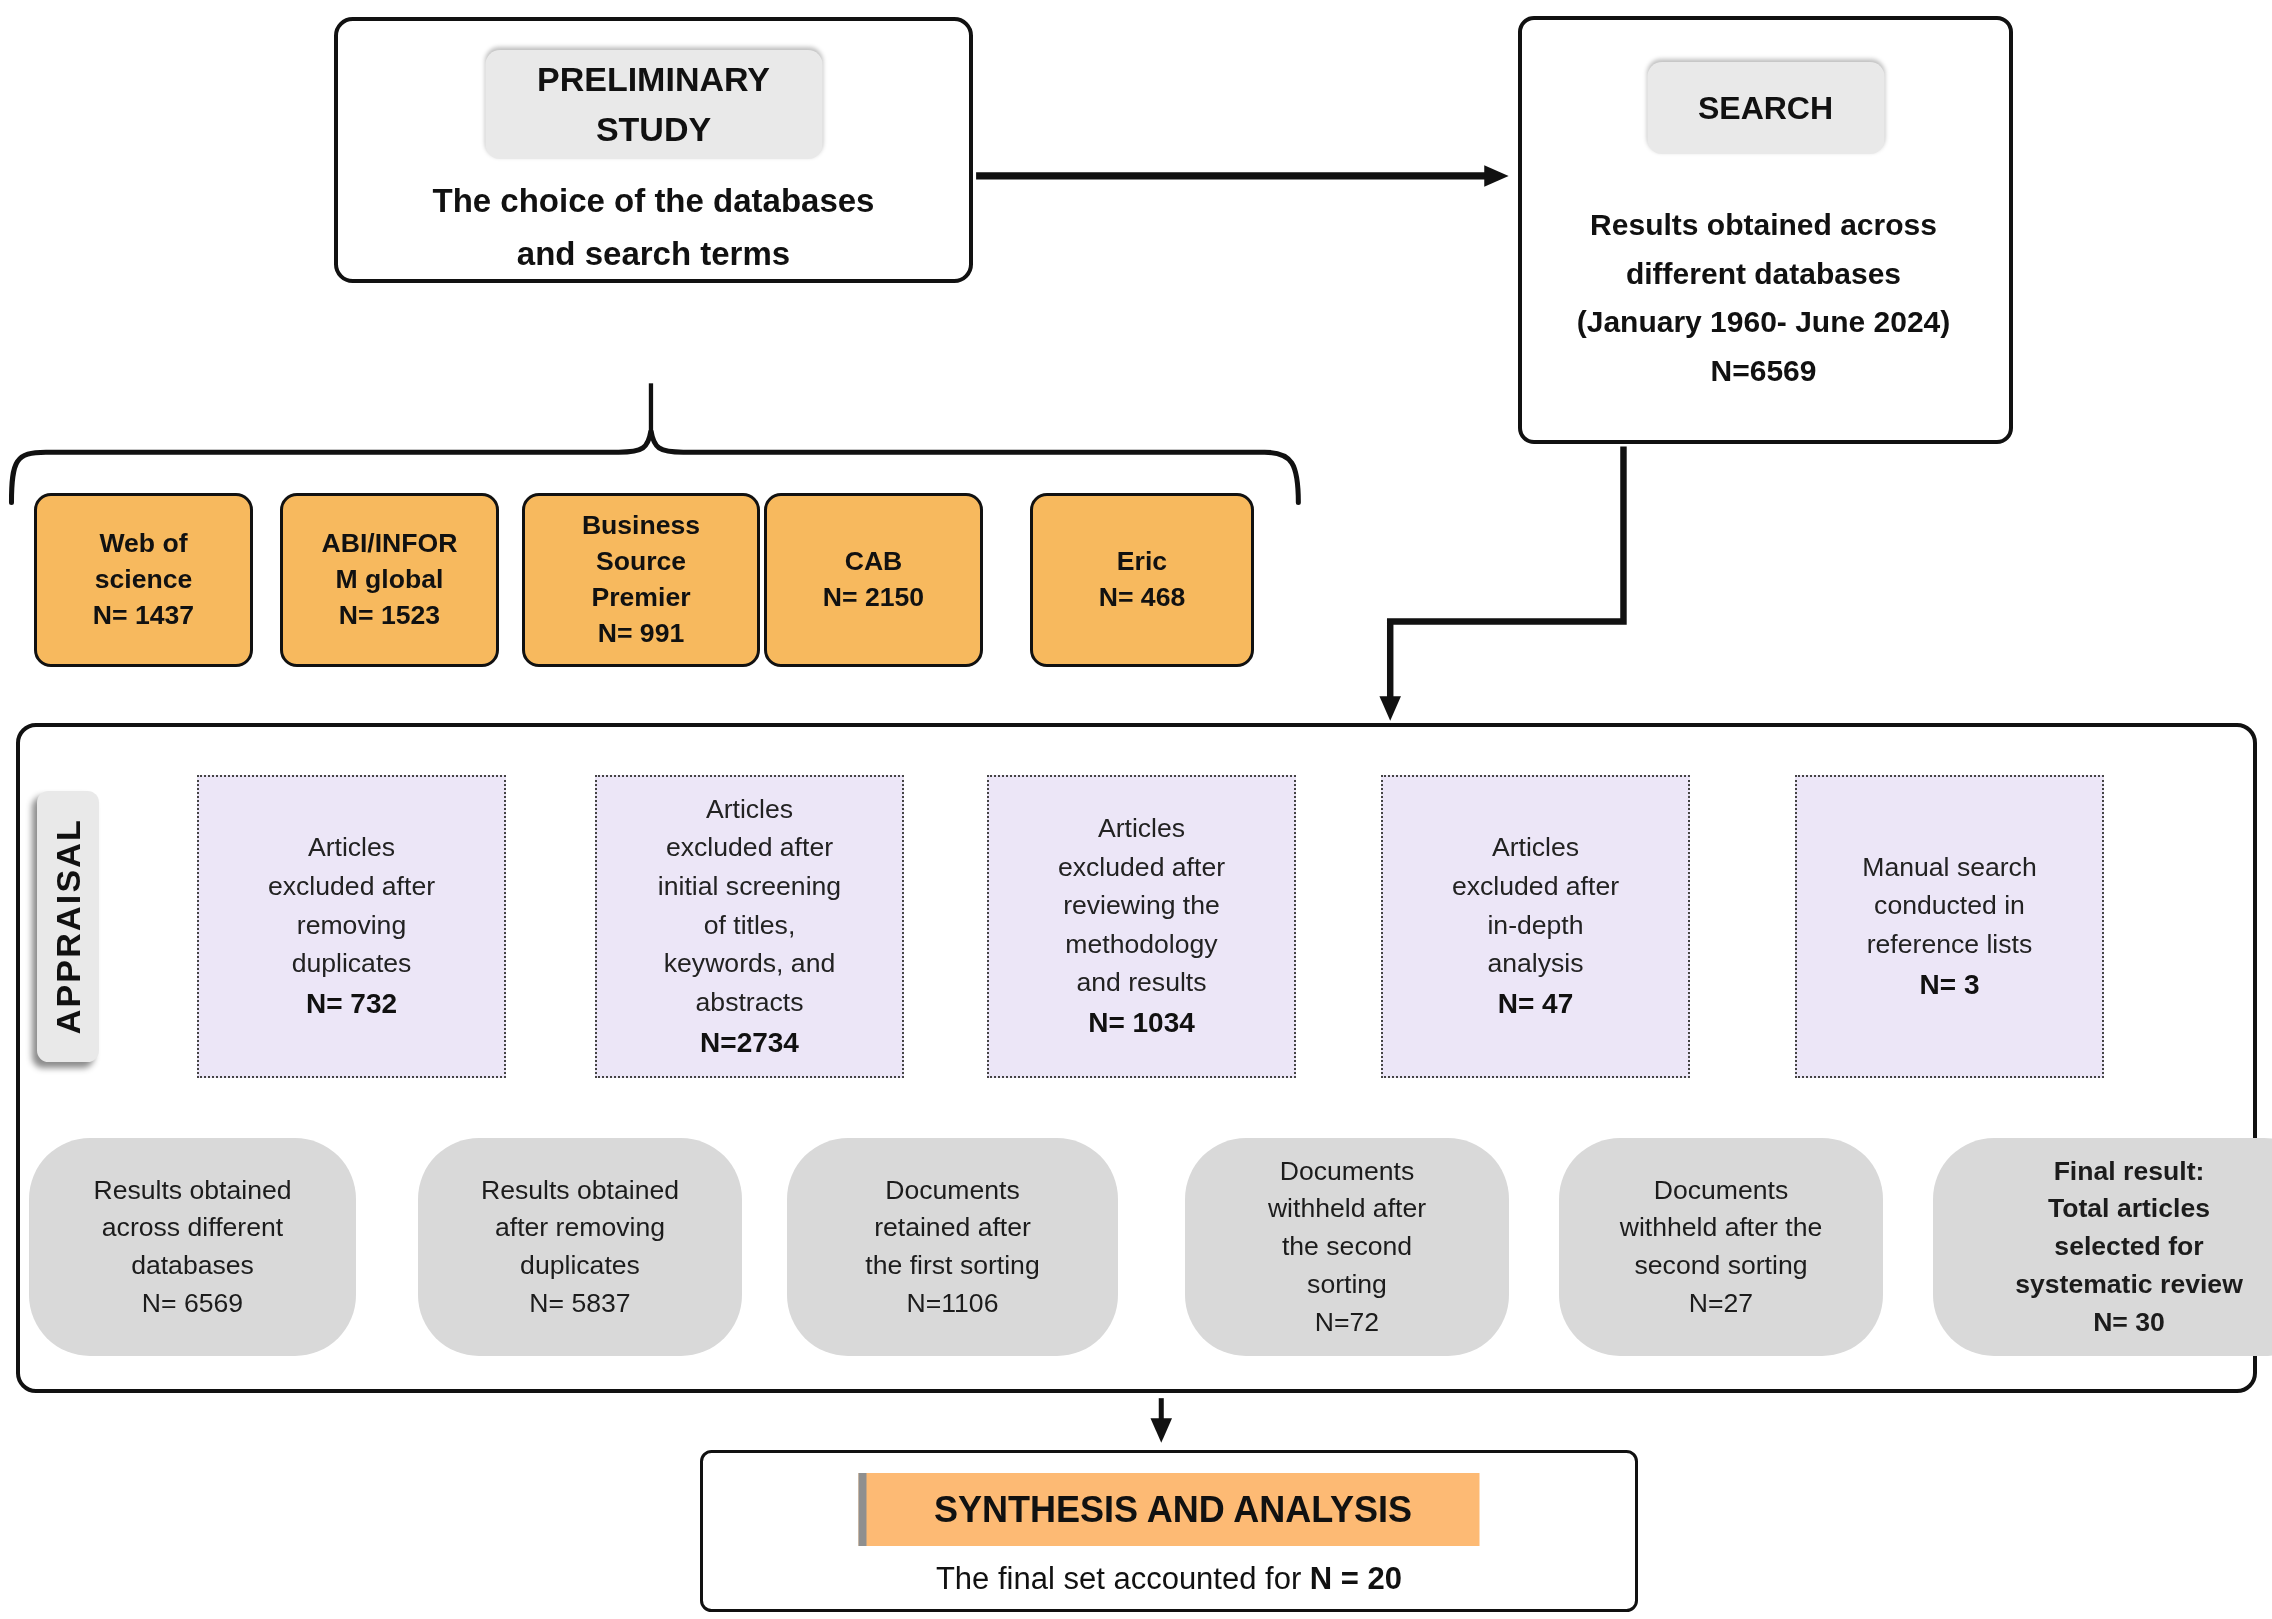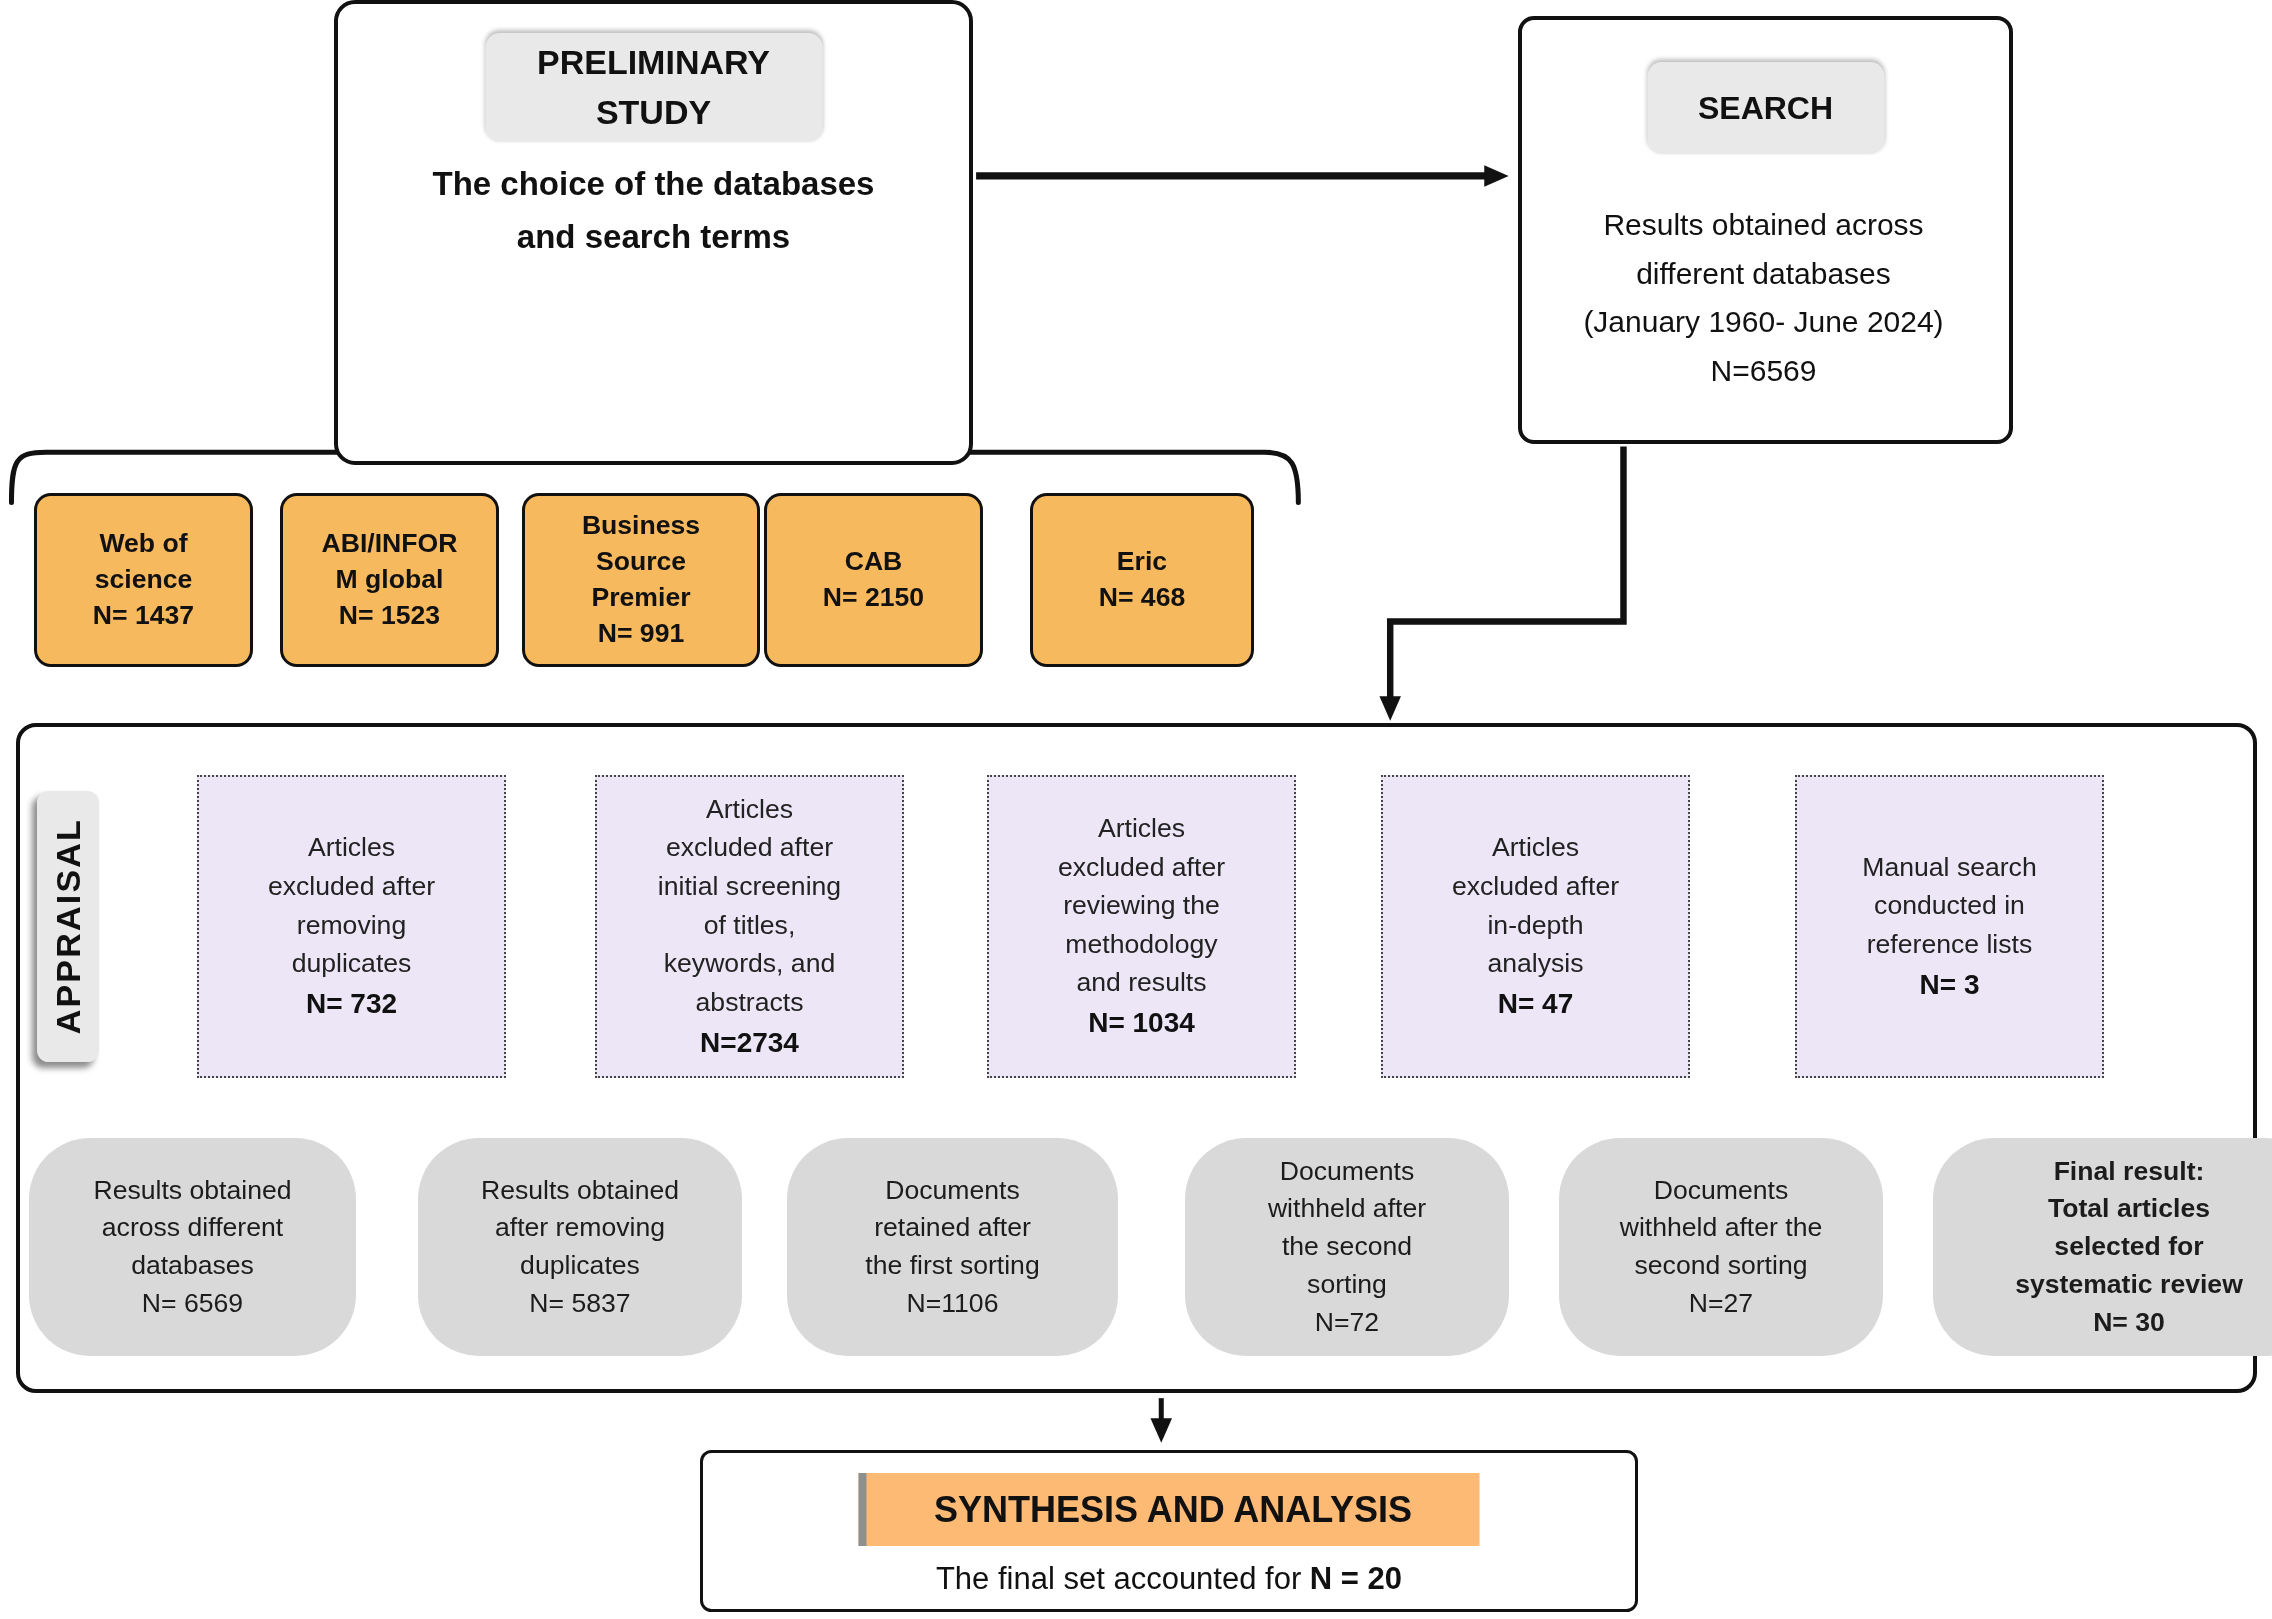--- a/index.html
+++ b/index.html
@@ -11,21 +11,21 @@
 
   
   .big-box{background:#fff;border:4.3px solid #111;border-radius:18.7px;}
   .badge{background:#E9E9E9;border-radius:14.4px;box-shadow:0 -2.9px 4.3px rgba(0,0,0,0.25);
          font-weight:bold;text-align:center;}
   .prelim-badge{left:50%;transform:translateX(-50%);top:29px;width:337px;height:109px;
          font-size:34px;line-height:1.45;display:flex;align-items:center;justify-content:center;}
   .prelim-body{left:0;right:0;top:154px;font-size:33px;font-weight:bold;text-align:center;line-height:1.6;}
   .search-badge{left:50%;transform:translateX(-50%);top:42px;width:237px;height:92px;
          font-size:32px;display:flex;align-items:center;justify-content:center;}
-  .search-body{left:0;right:4px;top:181px;font-size:30px;font-weight:normal;text-align:center;line-height:1.62;}
+  .search-body{left:0;right:4px;top:181px;font-size:30px;font-weight:bold;text-align:center;line-height:1.62;}
 
   
   .db-box{top:493px;height:174px;background:#F7B95E;border:3.6px solid #111;border-radius:17px;
           font-size:26.6px;font-weight:bold;line-height:1.35;}
 
   
   .appraisal{left:16px;top:723px;width:2241px;height:670px;background:#fff;
              border:4.3px solid #111;border-radius:20px;}
   .appraisal-label{left:37px;top:791px;width:62px;height:271px;background:#E9E9E9;border-radius:11.5px;
              box-shadow:-5px 5.7px 6.5px rgba(0,0,0,0.45);}
@@ -84,21 +84,21 @@
 
     <line x1="2104" y1="1732" x2="2150" y2="1732" stroke="#111" stroke-width="7" marker-end="url(#ah)"></line>
     <line x1="2137" y1="1735" x2="2137" y2="1524" stroke="#111" stroke-width="7" marker-end="url(#ah)"></line>
 
     <line x1="2650" y1="1503" x2="2650" y2="1700" stroke="#111" stroke-width="7" marker-end="url(#ah)"></line>
     <line x1="2625" y1="1732" x2="2672" y2="1732" stroke="#111" stroke-width="7" marker-end="url(#ah)"></line>
 
     <line x1="1618" y1="1948" x2="1618" y2="1996" stroke="#111" stroke-width="7" marker-end="url(#ah)"></line>
   </svg>
 
-  <div class="abs big-box" style="left:334px;top:0;width:639px;height:465px;border-radius:21px;">
+  <div class="abs big-box" style="left:334px;top:17px;width:639px;height:266px;">
     <div class="abs badge prelim-badge ml">PRELIMINARY STUDY</div>
     <div class="abs prelim-body ml">The choice of the databases
 and search terms</div>
   </div>
 
   <div class="abs big-box" style="left:1518px;top:16px;width:495px;height:428px;border-radius:16px;">
     <div class="abs badge search-badge">SEARCH</div>
     <div class="abs search-body ml">Results obtained across
 different databases
 (January 1960- June 2024)

